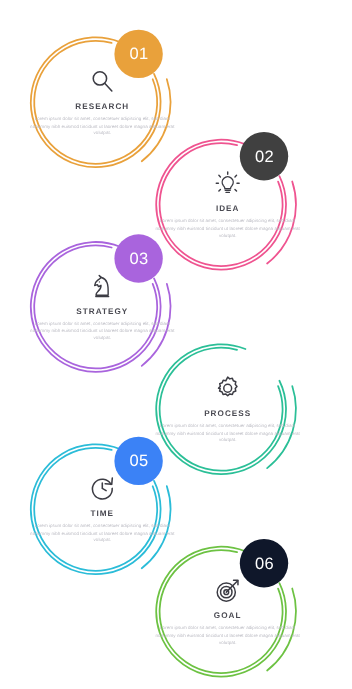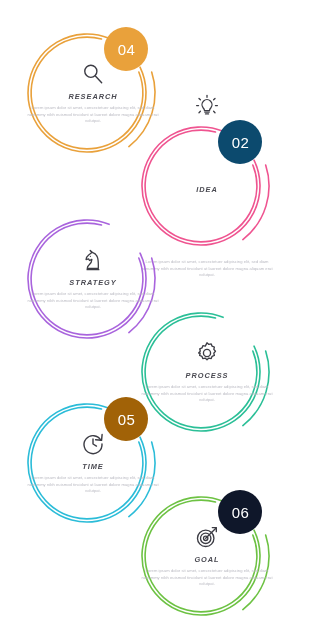--- a/index.html
+++ b/index.html
@@ -15,21 +15,21 @@
   .step svg{position:absolute;left:0;top:0;overflow:visible;}
   .content{
     position:absolute;left:0;top:0;width:100%;height:100%;
     display:flex;flex-direction:column;align-items:center;justify-content:center;
     text-align:center;
   }
   .icon{width:26px;height:26px;margin-bottom:5px;}
   .icon svg{position:static;display:block;width:26px;height:26px;}
   .title{
     font-size:7.4px;letter-spacing:.95px;color:#4a4a52;
-    font-weight:bold;margin-bottom:4px;text-transform:uppercase;font-style:italic;
+    font-weight:bold;margin-bottom:4px;text-transform:uppercase;
   }
   .desc{
     font-size:4.1px;line-height:1.62;color:#b9b9c1;
     width:72%;letter-spacing:.05px;
   }
   .badge{
     position:absolute;border-radius:50%;
     display:flex;align-items:center;justify-content:center;
     color:#ffffff;font-size:15px;letter-spacing:.4px;
   }
@@ -48,65 +48,66 @@
       <div class="icon">
           <svg viewBox="0 0 24 24" fill="none" stroke="#3c3c44" stroke-width="1.3" stroke-linecap="round">
             <circle cx="10" cy="9.5" r="5.6"></circle>
             <line x1="14.2" y1="13.8" x2="20" y2="20"></line>
           </svg>
         </div>
       <div class="title">RESEARCH</div>
       <div class="desc">Lorem ipsum dolor sit amet, consectetuer adipiscing elit, sed diam nonummy nibh euismod tincidunt ut laoreet dolore magna aliquam erat volutpat.</div>
     </div>
   </div>
-    <div class="badge" style="width: 44px; height: 44px; left: 104.479px; top: 27.1545px; background: rgb(233, 161, 59);">04</div>
+    <div class="badge" style="width: 44px; height: 44px; left: 104.479px; top: 27.1545px; background: rgb(233, 161, 59);">01</div>
     <div class="step" style="left: 108px; top: 93px; width: 186px; height: 186px;">
     <svg class="ring-svg" width="186" height="186" viewBox="0 0 186 186">
         <path d="M 146.03 67.14 A 59 59 0 1 1 115.10 38.30" fill="none" stroke="#EF5490" stroke-width="1.6" stroke-linecap="round"></path>
         <path d="M 144.83 72.06 A 55.9 55.9 0 1 1 107.47 39.00" fill="none" stroke="#EF5490" stroke-width="1.6" stroke-linecap="round"></path>
         <path d="M 157.67 71.99 A 68 68 0 0 1 134.86 146.58" fill="none" stroke="#EF5490" stroke-width="1.6" stroke-linecap="round"></path>
       </svg>
-    <div class="content" style="padding: 0px 6px; justify-content: space-between;">
+    <div class="content" style="padding: 0px 6px;">
       <div class="icon">
           <svg viewBox="0 0 24 24" fill="none" stroke="#3c3c44" stroke-width="1.2" stroke-linecap="round">
             <path d="M8.4 13.6a4.6 4.6 0 1 1 7.2 0c-.9 1-1.2 1.7-1.3 2.6h-4.6c-.1-.9-.4-1.6-1.3-2.6z"></path>
             <line x1="9.9" y1="17.6" x2="14.1" y2="17.6"></line>
             <line x1="10.6" y1="19.3" x2="13.4" y2="19.3"></line>
             <line x1="12" y1="2.2" x2="12" y2="4"></line>
             <line x1="4.6" y1="5" x2="5.9" y2="6.3"></line>
             <line x1="19.4" y1="5" x2="18.1" y2="6.3"></line>
             <line x1="2.4" y1="11.6" x2="4.2" y2="11.6"></line>
             <line x1="21.6" y1="11.6" x2="19.8" y2="11.6"></line>
             <line x1="4.6" y1="18.2" x2="5.9" y2="16.9"></line>
             <line x1="19.4" y1="18.2" x2="18.1" y2="16.9"></line>
           </svg>
         </div>
       <div class="title">IDEA</div>
       <div class="desc">Lorem ipsum dolor sit amet, consectetuer adipiscing elit, sed diam nonummy nibh euismod tincidunt ut laoreet dolore magna aliquam erat volutpat.</div>
     </div>
   </div>
-    <div class="badge" style="width: 44px; height: 44px; left: 218.479px; top: 120.154px; background: #0c4a6e;">02</div>
+    <div class="badge" style="width: 44px; height: 44px; left: 218.479px; top: 120.154px; background: #404040;">02</div>
     <div class="step" style="left: -6px; top: 186px; width: 186px; height: 186px;">
     <svg class="ring-svg" width="186" height="186" viewBox="0 0 186 186">
         <path d="M 146.03 67.14 A 59 59 0 1 1 115.10 38.30" fill="none" stroke="#A964DD" stroke-width="1.6" stroke-linecap="round"></path>
         <path d="M 144.83 72.06 A 55.9 55.9 0 1 1 107.47 39.00" fill="none" stroke="#A964DD" stroke-width="1.6" stroke-linecap="round"></path>
         <path d="M 157.67 71.99 A 68 68 0 0 1 134.86 146.58" fill="none" stroke="#A964DD" stroke-width="1.6" stroke-linecap="round"></path>
       </svg>
     <div class="content" style="padding: 0px 6px;">
       <div class="icon">
           <svg viewBox="0 0 24 24" fill="none" stroke="#3c3c44" stroke-width="1.2" stroke-linejoin="round" stroke-linecap="round">
             <path d="M9.4 3.2 11 5.1 8 7.3c-1.5 1.1-2.4 2.6-2.4 4.3l2.3-.7.9 1.6 2.1-1.1c.2 2.3-1.1 3.9-2.6 5.2-1 .9-1.6 1.9-1.6 3.2h10.2c0-4.4.3-7.7-.9-10.6-.9-2.2-2.6-3.7-4.6-4.3z"></path>
             <circle cx="9.6" cy="8.6" r=".55" fill="#3c3c44" stroke="none"></circle>
             <line x1="6.5" y1="20.9" x2="17.4" y2="20.9"></line>
           </svg>
         </div>
       <div class="title">STRATEGY</div>
       <div class="desc">Lorem ipsum dolor sit amet, consectetuer adipiscing elit, sed diam nonummy nibh euismod tincidunt ut laoreet dolore magna aliquam erat volutpat.</div>
     </div>
   </div>
+    <div class="badge" style="width: 44px; height: 44px; left: 104.479px; top: 213.154px; background: rgb(169, 100, 221);">03</div>
     <div class="step" style="left: 108px; top: 279px; width: 186px; height: 186px;">
     <svg class="ring-svg" width="186" height="186" viewBox="0 0 186 186">
         <path d="M 146.03 67.14 A 59 59 0 1 1 115.10 38.30" fill="none" stroke="#2BBF97" stroke-width="1.6" stroke-linecap="round"></path>
         <path d="M 144.83 72.06 A 55.9 55.9 0 1 1 107.47 39.00" fill="none" stroke="#2BBF97" stroke-width="1.6" stroke-linecap="round"></path>
         <path d="M 157.67 71.99 A 68 68 0 0 1 134.86 146.58" fill="none" stroke="#2BBF97" stroke-width="1.6" stroke-linecap="round"></path>
       </svg>
     <div class="content" style="padding: 0px 6px;">
       <div class="icon">
           <svg viewBox="0 0 24 24" fill="none" stroke="#3c3c44" stroke-width="1.25" stroke-linejoin="round">
             <path d="M12 2.6l1.7 1.5 2.2-.5.8 2.1 2.1.8-.5 2.2 1.5 1.7-1.5 1.7.5 2.2-2.1.8-.8 2.1-2.2-.5-1.7 1.5-1.7-1.5-2.2.5-.8-2.1-2.1-.8.5-2.2L4.3 12l1.5-1.7-.5-2.2 2.1-.8.8-2.1 2.2.5z"></path>
@@ -128,21 +129,21 @@
           <svg viewBox="0 0 24 24" fill="none" stroke="#3c3c44" stroke-width="1.3" stroke-linecap="round" stroke-linejoin="round">
             <path d="M19.3 8.6A8.3 8.3 0 1 0 20.3 12"></path>
             <polyline points="14.4,8.1 19.9,8.6 20.4,3.3"></polyline>
             <polyline points="12,7.4 12,12 15.2,13.9"></polyline>
           </svg>
         </div>
       <div class="title">TIME</div>
       <div class="desc">Lorem ipsum dolor sit amet, consectetuer adipiscing elit, sed diam nonummy nibh euismod tincidunt ut laoreet dolore magna aliquam erat volutpat.</div>
     </div>
   </div>
-    <div class="badge" style="width: 44px; height: 44px; left: 104.479px; top: 397.154px; background: #a16207;">05</div>
+    <div class="badge" style="width: 44px; height: 44px; left: 104.479px; top: 397.154px; background: #3b82f6;">05</div>
     <div class="step" style="left: 108px; top: 463px; width: 186px; height: 186px;">
     <svg class="ring-svg" width="186" height="186" viewBox="0 0 186 186">
         <path d="M 146.03 67.14 A 59 59 0 1 1 115.10 38.30" fill="none" stroke="#6DC243" stroke-width="1.6" stroke-linecap="round"></path>
         <path d="M 144.83 72.06 A 55.9 55.9 0 1 1 107.47 39.00" fill="none" stroke="#6DC243" stroke-width="1.6" stroke-linecap="round"></path>
         <path d="M 157.67 71.99 A 68 68 0 0 1 134.86 146.58" fill="none" stroke="#6DC243" stroke-width="1.6" stroke-linecap="round"></path>
       </svg>
     <div class="content" style="padding: 0px 6px;">
       <div class="icon">
           <svg viewBox="0 0 24 24" fill="none" stroke="#3c3c44" stroke-width="1.25" stroke-linecap="round" stroke-linejoin="round">
             <circle cx="10.8" cy="13.2" r="7.6"></circle>

